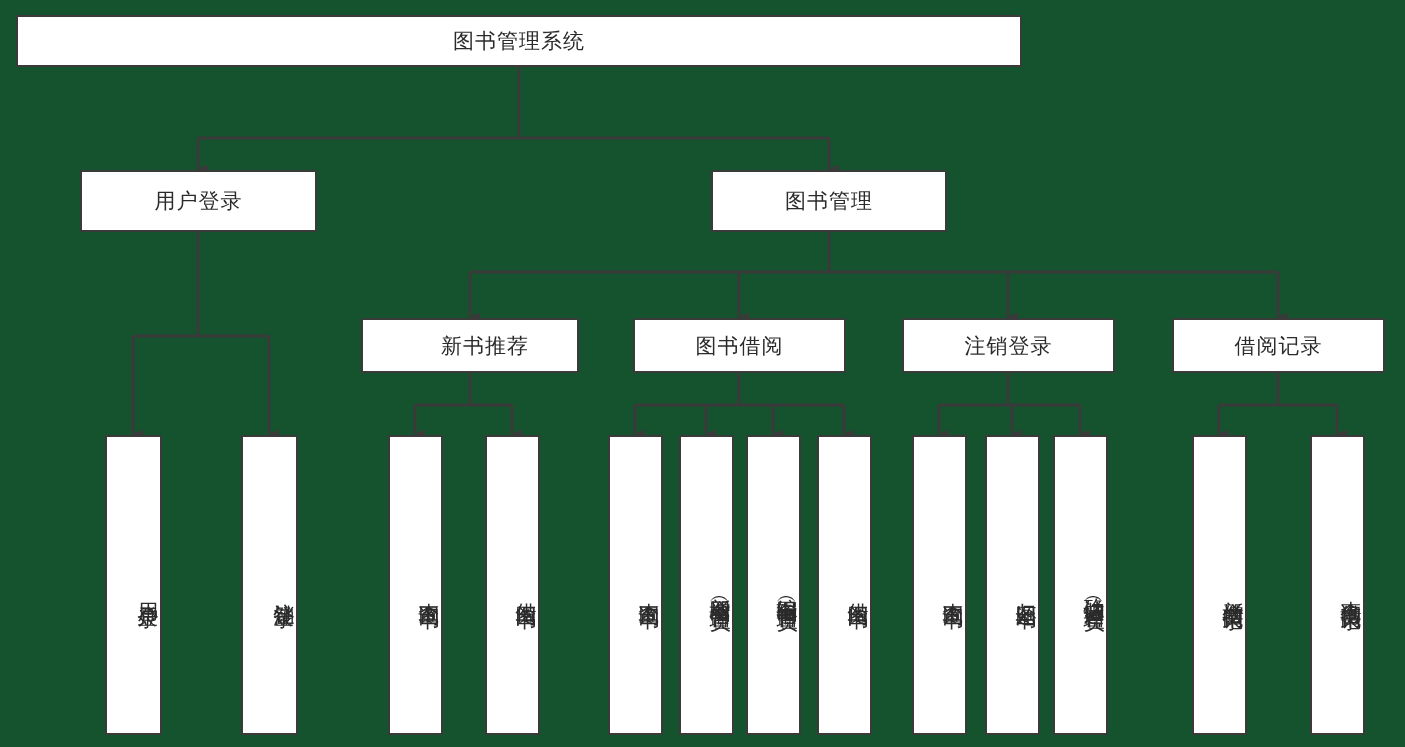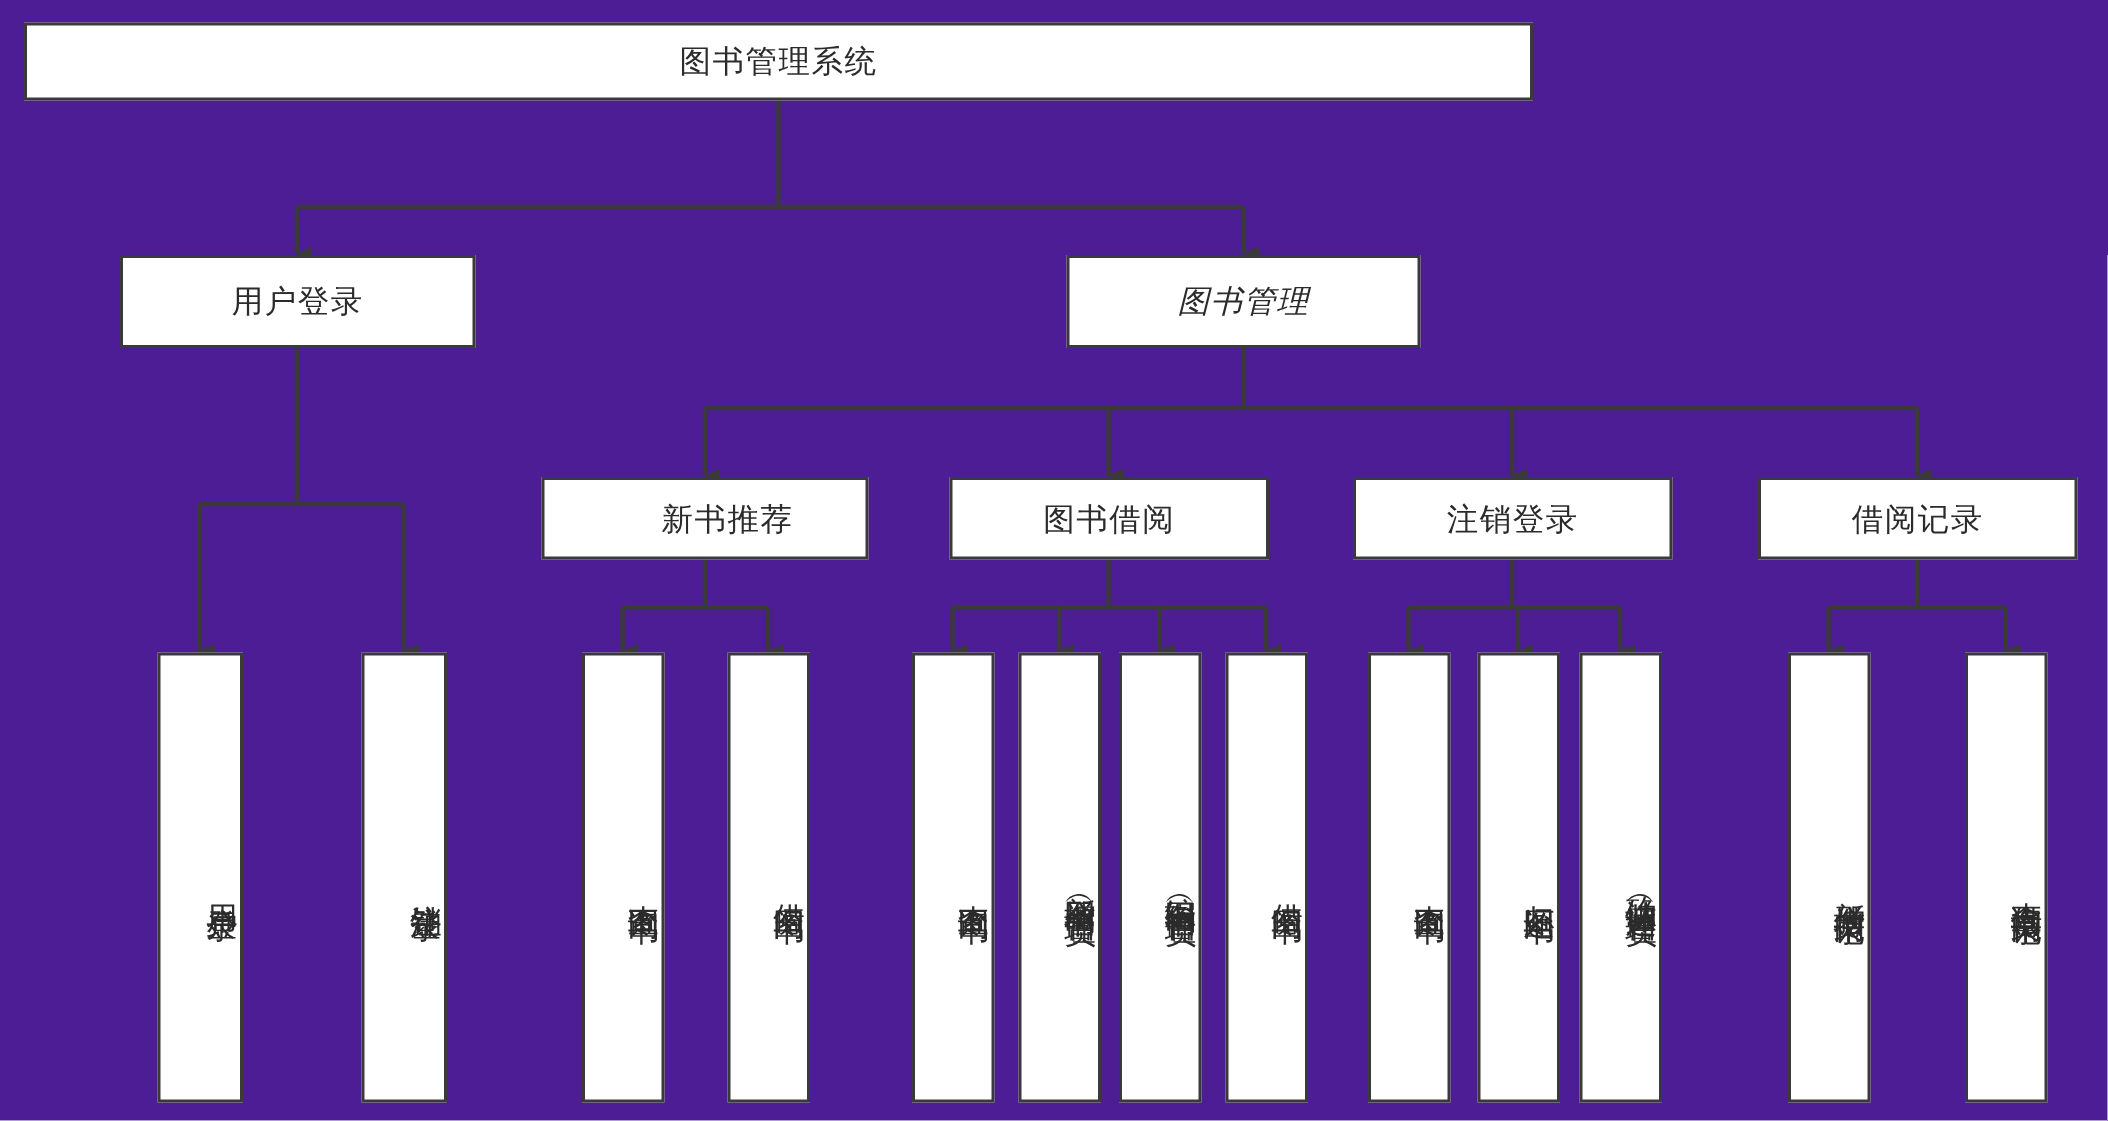--- a/index.html
+++ b/index.html
@@ -8,21 +8,21 @@
     padding: 0;
     background: #ffffff;
   }
   body {
     font-family: "DejaVu Sans", "Liberation Sans", sans-serif;
   }
   #canvas {
     position: relative;
     width: 1405px;
     height: 747px;
-    background: #4c1d95;
+    background: #14532d;
     overflow: hidden;
   }
   #edges {
     position: absolute;
     left: 0;
     top: 0;
     width: 1405px;
     height: 747px;
     pointer-events: none;
   }
@@ -115,21 +115,21 @@
       </g>
   </svg>
 
   <div id="nodes-layer">
       <div class="node horiz" style="left: 16px; top: 15px; width: 1006px; height: 52px;">
         <span>图书管理系统</span>
       </div>
       <div class="node horiz" style="left: 80px; top: 170px; width: 237px; height: 62px;">
         <span>用户登录</span>
       </div>
-      <div class="node horiz" style="left: 711px; top: 170px; width: 236px; height: 62px; font-style: italic;">
+      <div class="node horiz" style="left: 711px; top: 170px; width: 236px; height: 62px;">
         <span>图书管理</span>
       </div>
       <div class="node horiz" style="left: 361px; top: 318px; width: 218px; height: 55px; padding-left: 30px;">
         <span>新书推荐</span>
       </div>
       <div class="node horiz" style="left: 633px; top: 318px; width: 213px; height: 55px;">
         <span>图书借阅</span>
       </div>
       <div class="node horiz" style="left: 902px; top: 318px; width: 213px; height: 55px;">
         <span>注销登录</span>

